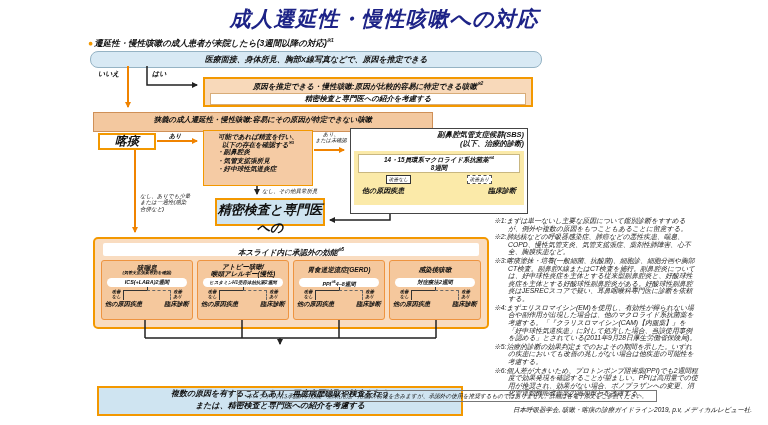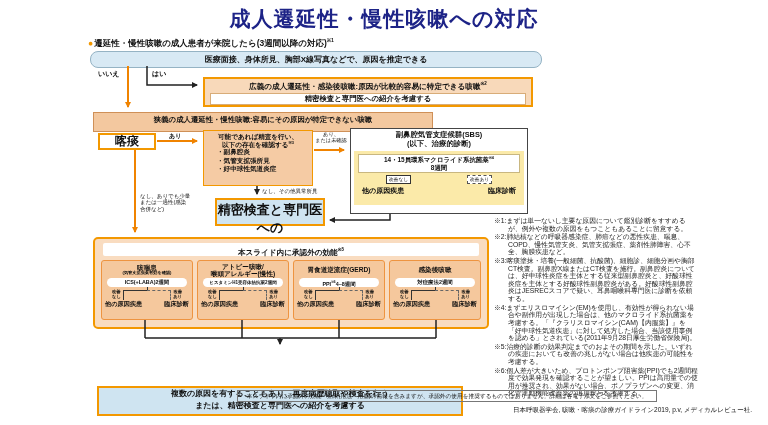--- a/index.html
+++ b/index.html
@@ -1,36 +1,36 @@
 <!DOCTYPE html>
 <html><head>
 <meta charset="utf-8">
 <style>
   html,body{margin:0;padding:0;background:#fff;}
   #slide{position:relative;width:768px;height:425px;background:#fff;overflow:hidden;
          font-family:"Liberation Sans",sans-serif;color:#111;}
-  .abs{position:absolute;}
+  .abs{position:absolute;font-style:italic;}
   .pre{white-space:pre-line;}
   .sup{font-size:60%;vertical-align:super;}
   .title{top:5px;left:0;right:0;text-align:center;font-size:21px;font-weight:bold;color:#1d2387;letter-spacing:1px;}
   .intro{top:37px;left:88px;font-size:8.5px;font-weight:bold;}
   .intro .dot{color:#f39800;margin-right:1px;}
   .bluebox{background:#d8e9f4;border:1px solid #95b3c4;text-align:center;font-weight:bold;}
   .triage{left:90px;top:51px;width:450px;height:15px;line-height:15px;font-size:8px;border-radius:8px;}
   .branchlbl{font-size:7px;font-weight:bold;}
   .broad{left:203px;top:77px;width:330px;height:30px;background:#f8d9ba;border:2px solid #f39800;box-sizing:border-box;}
   .broad .bt{font-size:7.6px;font-weight:bold;text-align:center;margin-top:1px;}
   .broad .ba{margin:1px 5px 0;background:#fff;border:1px solid #d8ac78;font-size:7.4px;font-weight:bold;text-align:center;line-height:10px;height:10px;}
   .narrow{left:93px;top:112px;width:340px;height:20px;background:#f3c89f;border:1px solid #cf9057;line-height:14px;text-align:center;font-size:7.4px;font-weight:bold;box-sizing:border-box;}
   .sputum{left:98px;top:133px;width:58px;height:17px;background:#fff;border:2px solid #f39800;box-sizing:border-box;text-align:center;font-size:12px;font-weight:bold;line-height:13px;}
   .workup{left:203px;top:130px;width:110px;height:56px;background:#f5cba4;border:1.5px solid #f39800;box-sizing:border-box;font-size:6.6px;font-weight:bold;padding:2px 3px;}
   .workup .wh{text-align:center;line-height:1.15;}
   .workup .wi{margin-left:10px;line-height:1.25;}
   .sbs{left:350px;top:128px;width:178px;height:86px;background:#fff;border:1.5px solid #454545;box-sizing:border-box;padding:2px 3px;}
-  .sbs .st{text-align:center;font-size:7.4px;font-weight:bold;line-height:1.2;}
+  .sbs .st{text-align:right;font-size:7.4px;font-weight:bold;line-height:1.2;}
   .sbs .sy{margin-top:2px;background:#fbeaa9;padding:3px 4px 2px;height:54px;box-sizing:border-box;}
   .sbs .sd{background:#fff;border:1px solid #c9b780;text-align:center;font-size:6.4px;font-weight:bold;line-height:1.2;padding:1px 0;}
   .sbs .tags{display:flex;justify-content:space-around;margin-top:2px;}
   .tagS{border:1px solid #333;background:#fff;font-size:4.8px;padding:0 2px;line-height:7px;}
   .tagD{border:1px dashed #555;background:#fff;font-size:4.8px;padding:0 2px;line-height:7px;}
   .sbs .sb{display:flex;justify-content:space-between;padding:0 4px;margin-top:2px;font-size:7px;font-weight:bold;}
   .referral{left:215px;top:198px;width:110px;height:28px;background:#cfe4f1;border:2px solid #f39800;box-sizing:border-box;text-align:center;font-size:13px;font-weight:bold;line-height:1.35;padding-top:1px;}
   .flabel{font-size:5.5px;line-height:1.15;}
   .bigbox{left:93px;top:237px;width:396px;height:92px;background:#f9dcc0;border:2px solid #f39800;border-radius:5px;box-sizing:border-box;}
   .fhead{margin:4px 8px 0;background:#fff;height:13px;line-height:13px;text-align:center;font-size:7.6px;font-weight:bold;border-radius:2px;}
@@ -64,21 +64,21 @@
   <div class="abs intro">
     <span class="dot">●</span><span>遷延性・慢性咳嗽の成人患者が来院したら(3週間以降の対応)</span><sup class="sup">※1</sup>
   </div>
 
   <div class="abs bluebox triage">医療面接、身体所見、胸部X線写真などで、原因を推定できる</div>
 
   <div class="abs branchlbl" style="left:98px;top:69px;">いいえ</div>
   <div class="abs branchlbl" style="left:152px;top:69px;">はい</div>
 
   <div class="abs broad">
-    <div class="bt"><span>広義の成人遷延性・感染後咳嗽:原因が比較的容易に特定できる咳嗽</span><sup class="sup">※2</sup></div>
+    <div class="bt"><span>原因を推定できる・慢性咳嗽:原因が比較的容易に特定できる咳嗽</span><sup class="sup">※2</sup></div>
     <div class="ba">精密検査と専門医への紹介を考慮する</div>
   </div>
 
   <div class="abs narrow">狭義の成人遷延性・慢性咳嗽:容易にその原因が特定できない咳嗽</div>
 
   <div class="abs sputum">喀痰</div>
   <div class="abs branchlbl" style="left:169px;top:132px;font-size:6px;">あり</div>
 
   <div class="abs workup">
     <div class="wh"><span class="pre">可能であれば精査を行い、</span><br>

